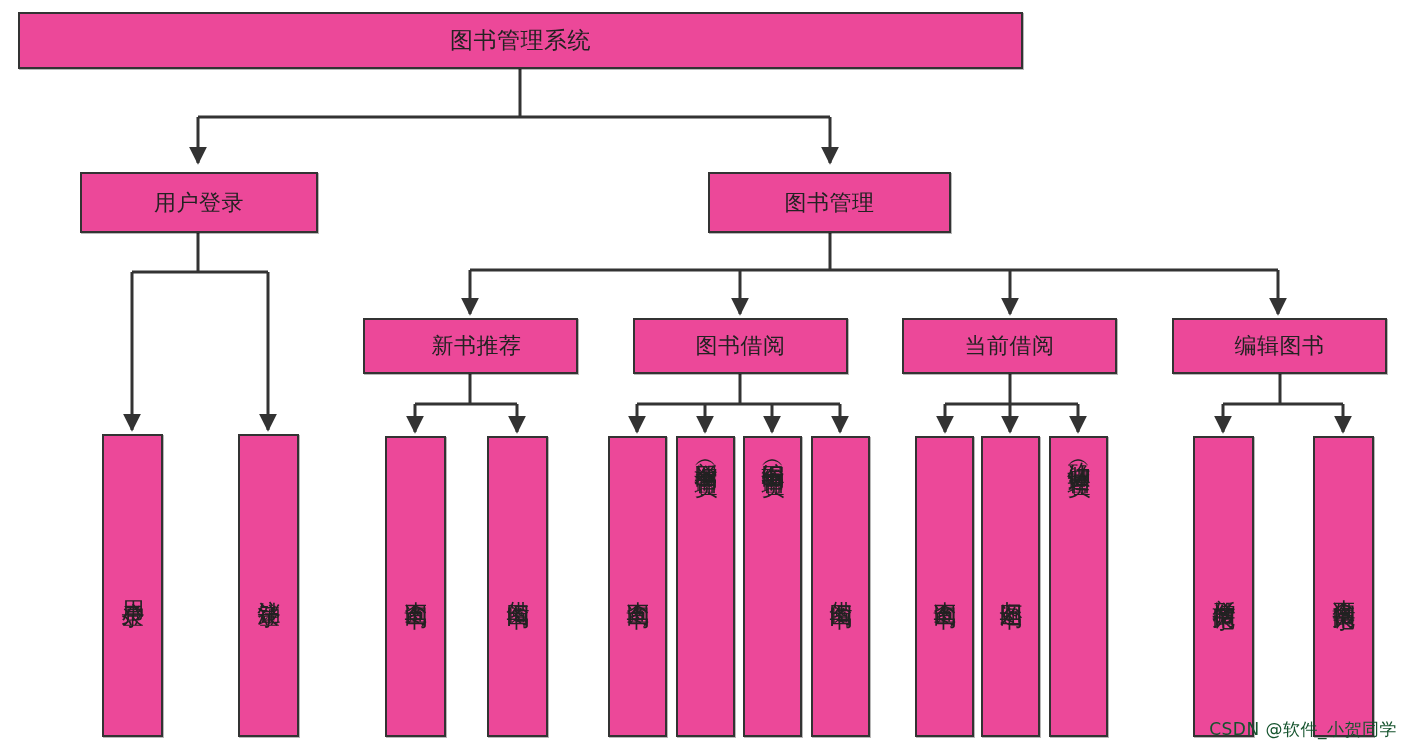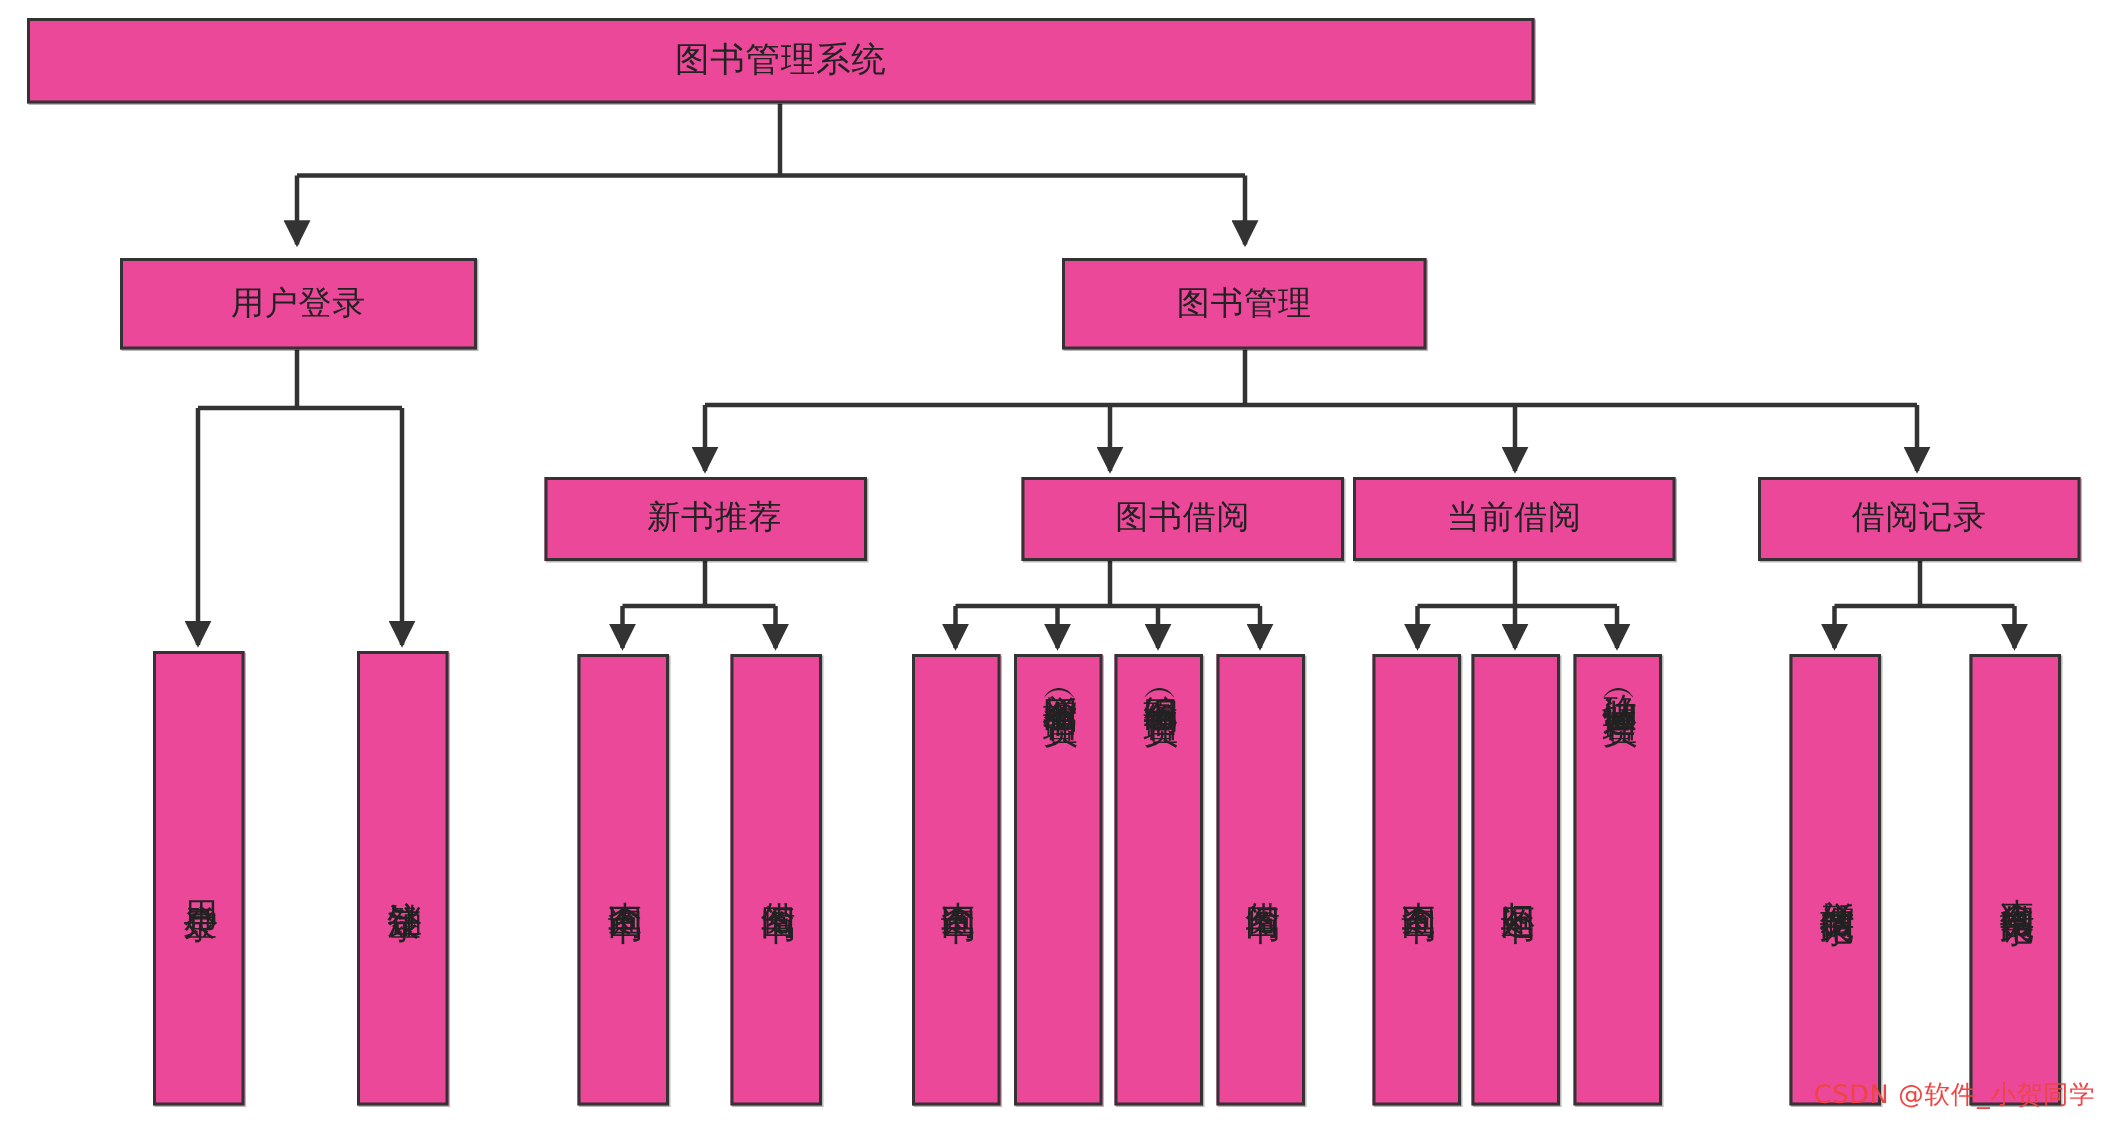--- a/index.html
+++ b/index.html
@@ -63,21 +63,21 @@
   }
   .node.leaf.center-v {
     align-items: center;
     padding-top: 0;
   }
   #watermark {
     position: absolute;
     right: 8px;
     bottom: 6px;
     font-size: 17px;
-    color: #ef4444;
+    color: #14532d;
     letter-spacing: 0.5px;
     white-space: nowrap;
     font-family: "DejaVu Sans", "Liberation Sans", sans-serif;
   }
 </style>
 </head>
 <body>
 
 <div id="diagram-root">
 
@@ -153,30 +153,30 @@
   </div>
 
   <div class="node level2" style="left:708px; top:172px; width:243px; height:61px;text-align:center;">
     <span class="node-label">图书管理</span>
   </div>
 
   <div class="node level2" style="left:363px; top:318px; width:215px; height:56px;padding-left:12px;">
     <span class="node-label">新书推荐</span>
   </div>
 
-  <div class="node level2" style="left:633px; top:318px; width:215px; height:56px;margin-left:48px;">
+  <div class="node level2" style="left:633px; top:318px; width:215px; height:56px;">
     <span class="node-label">图书借阅</span>
   </div>
 
   <div class="node level2" style="left:902px; top:318px; width:215px; height:56px;">
     <span class="node-label">当前借阅</span>
   </div>
 
   <div class="node level2" style="left:1172px; top:318px; width:215px; height:56px;">
-    <span class="node-label">借阅记录</span>
+    <span class="node-label">编辑图书</span>
   </div>
 
   <div class="node leaf center-v" style="left:102px; top:434px; width:61px; height:303px;">
     <span class="node-label">用户登录</span>
   </div>
 
   <div class="node leaf center-v" style="left:238px; top:434px; width:61px; height:303px;">
     <span class="node-label">注销登录</span>
   </div>
 

